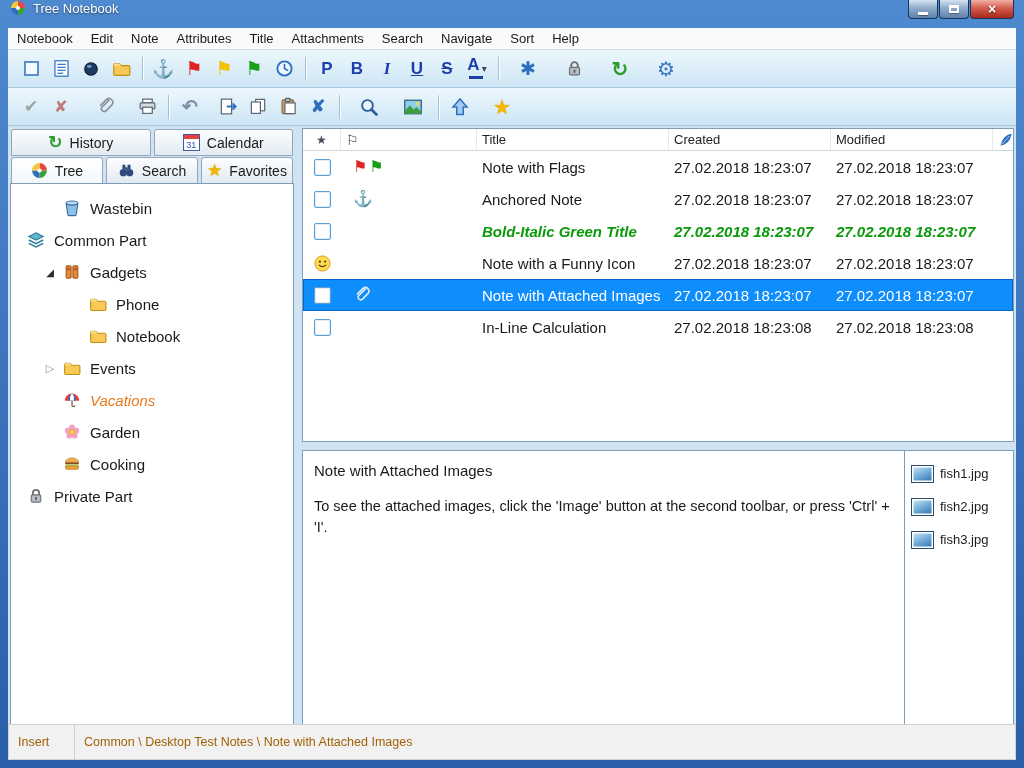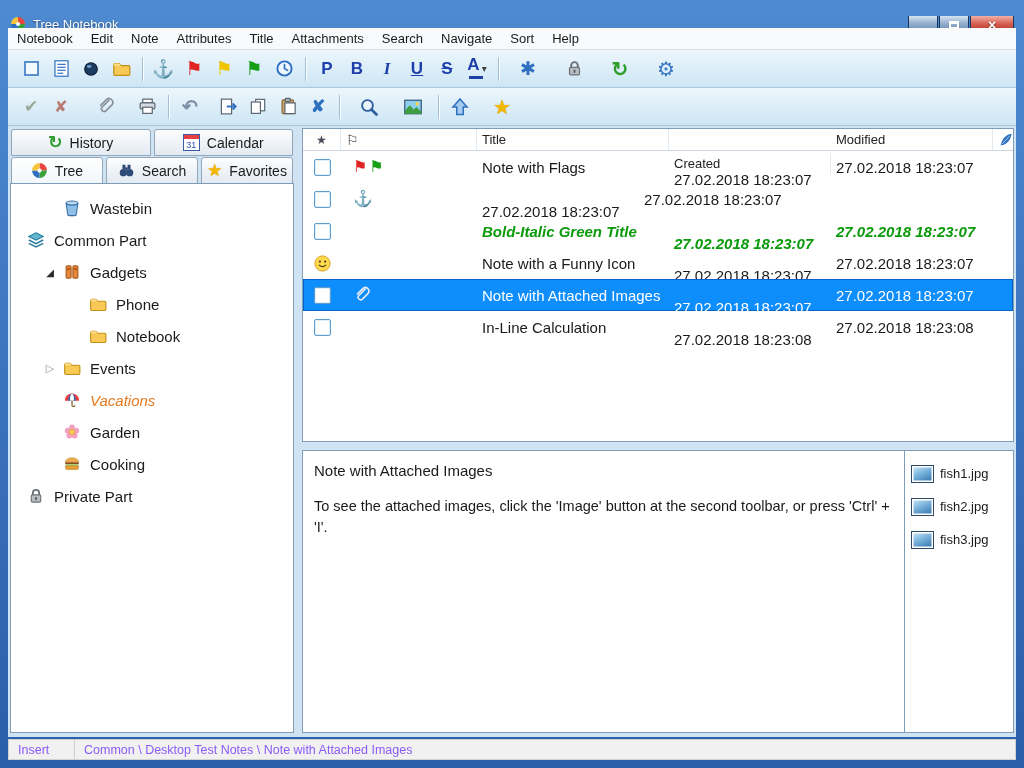--- a/index.html
+++ b/index.html
@@ -1,20 +1,20 @@
 <!DOCTYPE html>
 <html><head>
 <meta charset="utf-8">
 <style>
   * { box-sizing:border-box; margin:0; padding:0; }
   html,body { width:1024px; height:768px; overflow:hidden; }
   body { font-family:"Liberation Sans", sans-serif; background:linear-gradient(180deg,#4e8ad0,#2a5ea8); position:relative; color:#1a1a1a; }
 
   
-  .titlebar { position:absolute; top:16px; left:0; right:0; height:16px; display:flex; align-items:center; gap:7px; padding:0 10px; color:#fff; font-size:13px; text-shadow:0 1px 2px rgba(0,0,0,.55); }
+  .titlebar { position:absolute; top:0; left:0; right:0; height:16px; display:flex; align-items:center; gap:7px; padding:0 10px; color:#fff; font-size:13px; text-shadow:0 1px 2px rgba(0,0,0,.55); }
   .win-controls { position:absolute; top:0; right:10px; display:flex; gap:1px; }
   .win-btn { width:30px; height:19px; border:1px solid #17365c; border-top:none; border-radius:0 0 4px 4px; background:linear-gradient(#d5e3f1,#8fabca 45%,#5d82ab); display:flex; align-items:center; justify-content:center; color:#fff; }
   .win-btn.close { width:44px; background:linear-gradient(#f2b0a6,#d45c4e 45%,#a8281c); font-size:14px; font-weight:bold; }
   .min-glyph { width:10px; height:3px; background:#fff; margin-top:8px; box-shadow:0 1px 1px rgba(0,0,0,.4); }
   .max-glyph { width:10px; height:8px; border:2px solid #fff; border-top-width:3px; box-shadow:0 1px 1px rgba(0,0,0,.3); }
 
   
   .menubar { position:absolute; top:28px; left:8px; right:8px; height:22px; background:#f8fafc; border-bottom:1px solid #d5dde4; display:flex; align-items:center; font-size:13px; }
   .menu-item { padding:3px 9px; }
 
@@ -67,21 +67,21 @@
   .orange-italic { color:#e8791e; font-style:italic; }
 
   
   .right-panel { position:absolute; left:288px; top:2px; right:2px; bottom:4px; }
   .note-list { position:absolute; top:0; left:6px; right:0; height:314px; background:#fff; border:1px solid #7f9db9; display:flex; flex-direction:column; }
   .list-header { display:flex; height:22px; border-bottom:1px solid #cdd6de; font-size:13px; color:#222; flex:0 0 22px; }
   .lh-cell { height:100%; display:flex; align-items:center; padding:0 5px; border-right:1px solid #e4e9ee; }
   .c1 { width:38px; flex:0 0 38px; justify-content:center; }
   .c2 { width:136px; flex:0 0 136px; }
   .c3 { width:192px; flex:0 0 192px; }
-  .c4 { width:162px; flex:0 0 162px;margin-top:24px; }
+  .c4 { width:162px; flex:0 0 162px; }
   .c5 { width:162px; flex:0 0 162px; }
   .c6 { flex:1; justify-content:flex-end; border-right:none; }
   .g-hstar { font-size:12px; color:#4a4a5a; }
   .g-hflag { font-size:14px; color:#333; }
   .lrow { display:flex; align-items:center; height:32px; font-size:15px; flex:0 0 32px; }
   .lcell { display:flex; align-items:center; height:100%; padding:0 5px; }
   .lrow .c2 { padding-left:12px; gap:2px; }
   .checkbox { width:17px; height:17px; border:1px solid #5f9fd0; border-radius:2px; background:#fff; box-shadow:inset 0 0 0 1px #ddeefa; }
   .row-green { color:#0a9a0a; font-weight:bold; font-style:italic; }
   .lrow.selected { background:#0e8dfd; color:#fff; box-shadow:inset 0 0 0 1px #0663c8; }
@@ -89,21 +89,21 @@
   .selected .clip-gray { color:#e8ecf2; }
   .rowflag { font-size:16px; }
 
   .preview-text { position:absolute; top:322px; left:6px; width:612px; bottom:0; background:#fff; border:1px solid #7f9db9; padding:9px 11px; font-size:14.5px; line-height:1.45; }
   .preview-title { font-size:15px; margin-bottom:14px; }
   .attachments { position:absolute; top:322px; right:0; width:110px; bottom:0; background:#fff; border:1px solid #7f9db9; padding:6px 4px; }
   .att-item { display:flex; align-items:center; gap:6px; height:33px; font-size:13px; padding:0 2px; }
   .thumb { width:23px; height:18px; flex:0 0 23px; border:1px solid #2e4a66; background:linear-gradient(155deg,#d2ebf8 0%,#7ab4dd 45%,#2d6da8 100%); box-shadow:inset 0 0 0 1.5px #fff; }
 
   
-  .statusbar { position:absolute; left:8px; right:8px; bottom:8px; height:21px; background:#f1f1f1; border:1px solid #d2d2d2; display:flex; align-items:center; font-size:12.5px; color:#8b5cf6; }
+  .statusbar { position:absolute; left:8px; right:8px; bottom:8px; height:36px; background:#f1f1f1; border:1px solid #d2d2d2; display:flex; align-items:center; font-size:12.5px; color:#a16207; }
   .sb-mode { width:66px; padding:0 9px; height:100%; display:flex; align-items:center; border-right:1px solid #cfcfcf; }
   .sb-path { padding:0 9px; }
 </style>
 </head>
 <body>
 
 <svg width="0" height="0" style="position:absolute">
   <defs>
     <radialGradient id="gradBall" cx="35%" cy="30%" r="75%">
       <stop offset="0%" stop-color="#c8f2a0"></stop>
@@ -568,20 +568,21 @@
         <div class="lcell c6"></div>
       </div>
 
       <div class="lrow">
         <div class="lcell c1">
             <span class="checkbox"></span>
           </div>
         <div class="lcell c2">
             <span class="glyph g-anchor" style="font-size:16px">⚓</span>
           </div>
+        <div class="lcell c3">Anchored Note</div>
         <div class="lcell c4">27.02.2018 18:23:07</div>
         <div class="lcell c5">27.02.2018 18:23:07</div>
         <div class="lcell c6"></div>
       </div>
 
       <div class="lrow row-green">
         <div class="lcell c1">
             <span class="checkbox"></span>
           </div>
         <div class="lcell c2"></div>

